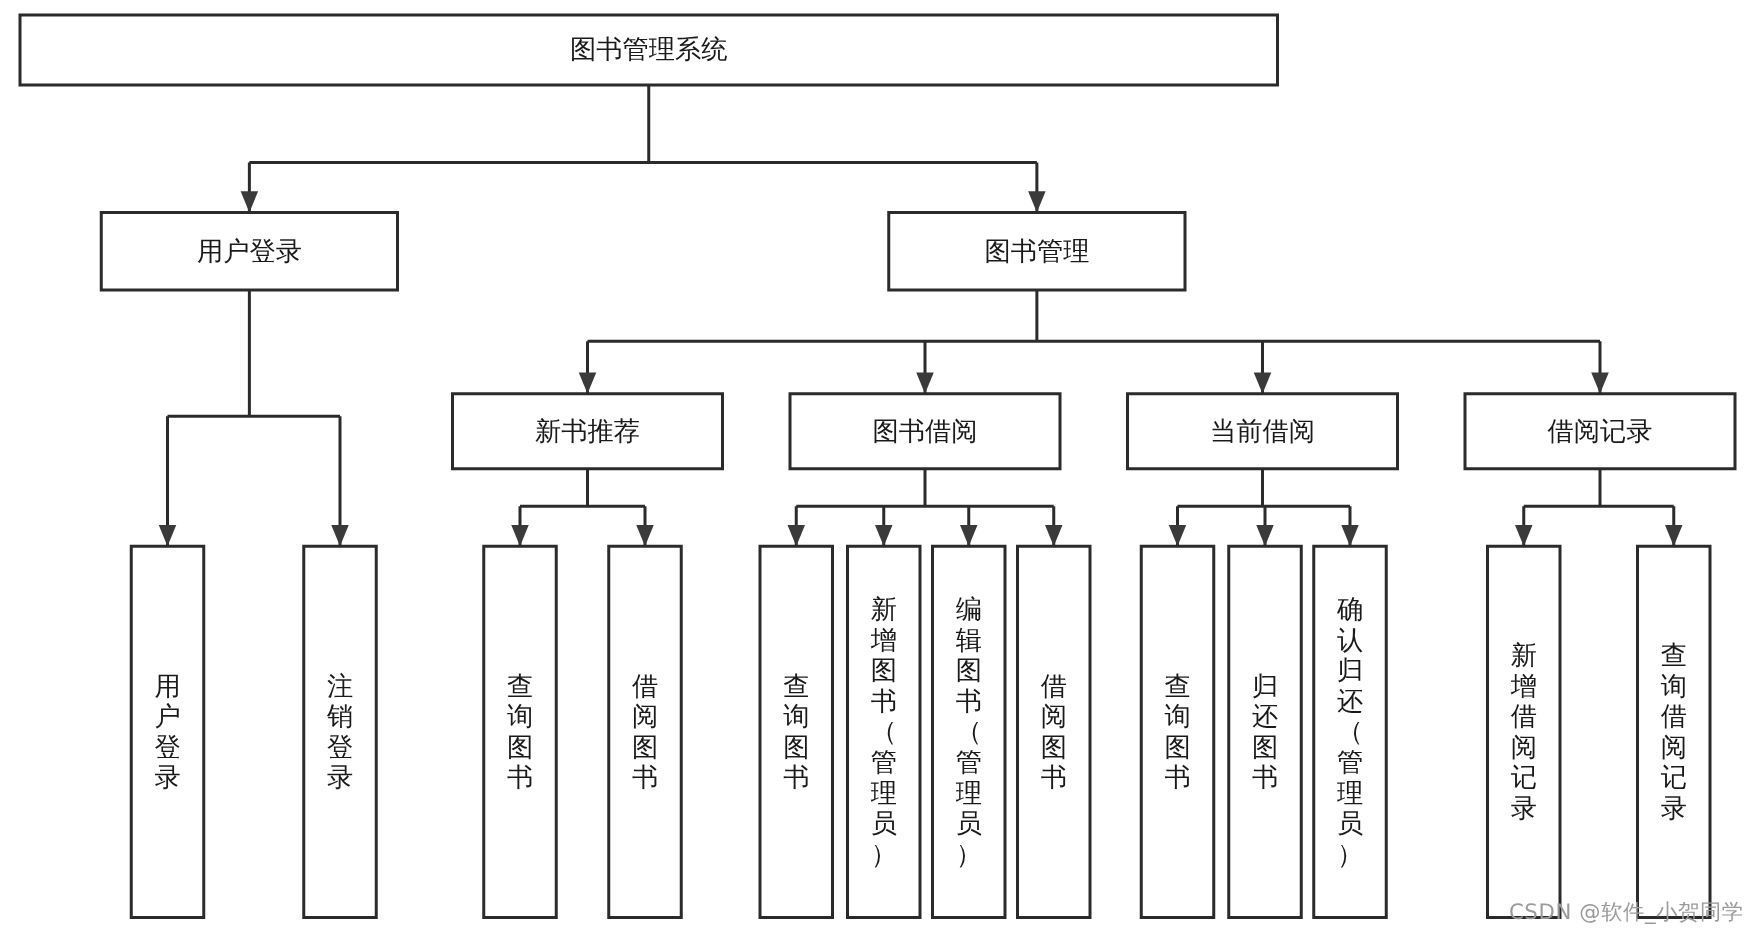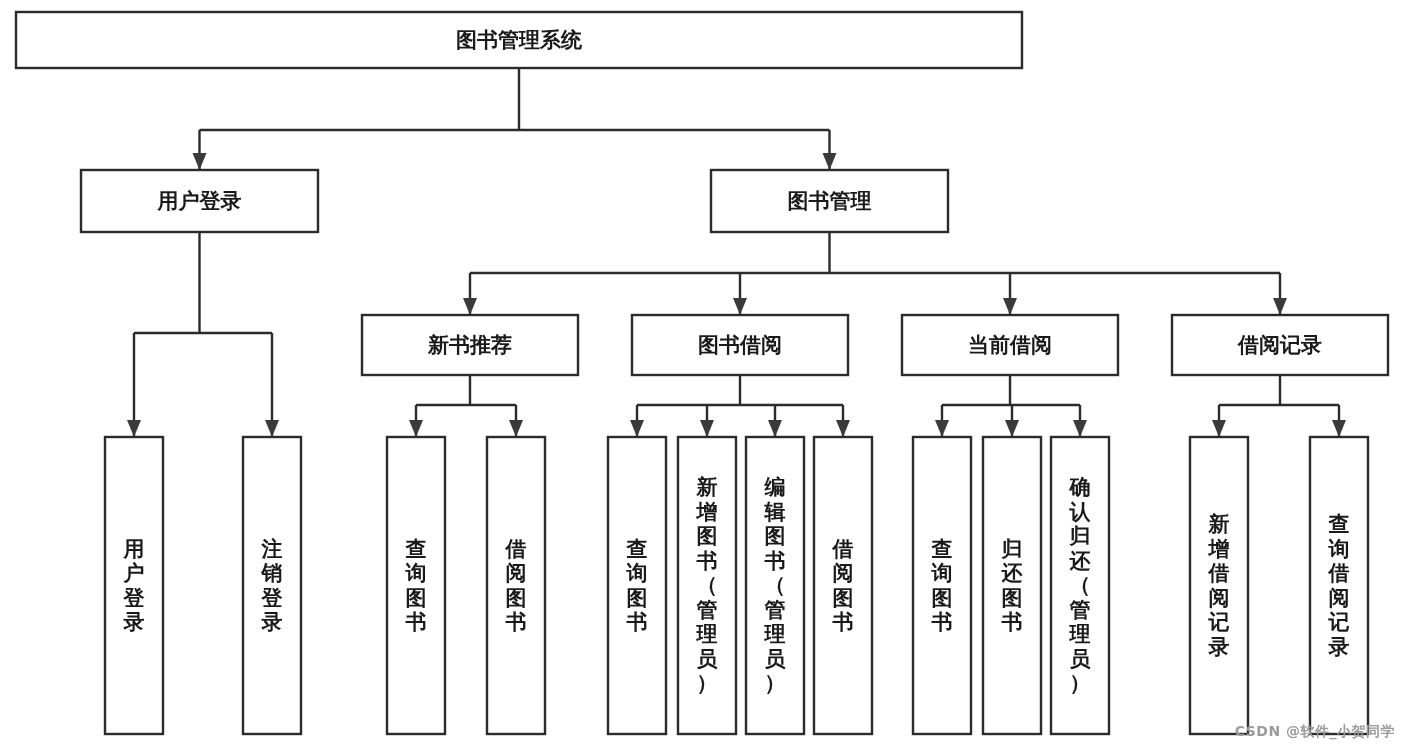--- a/index.html
+++ b/index.html
@@ -10,21 +10,20 @@
   }
   body {
     font-family: "DejaVu Sans", "Liberation Sans", sans-serif;
   }
   #diagram-root {
     position: relative;
     width: 1405px;
     height: 747px;
     background: #ffffff;
     overflow: hidden;
-    font-weight: bold;
   }
   svg#flowchart {
     display: block;
     width: 1405px;
     height: 747px;
   }
   .node-rect {
     fill: #ffffff;
     stroke: #2b2b2b;
     stroke-width: 2.4;
@@ -51,21 +50,21 @@
     font-family: "DejaVu Sans", "Liberation Sans", sans-serif;
     font-size: 21px;
     fill: #1a1a1a;
     text-anchor: middle;
   }
   .watermark-text {
     position: absolute;
     right: 10px;
     bottom: 6px;
     font-family: "DejaVu Sans", "Liberation Sans", sans-serif;
-    font-size: 14px;
+    font-size: 17px;
     color: #9b9b9b;
     white-space: nowrap;
     letter-spacing: 0.5px;
     user-select: none;
   }
 </style>
 </head>
 <body>
 
 <div id="diagram-root">

